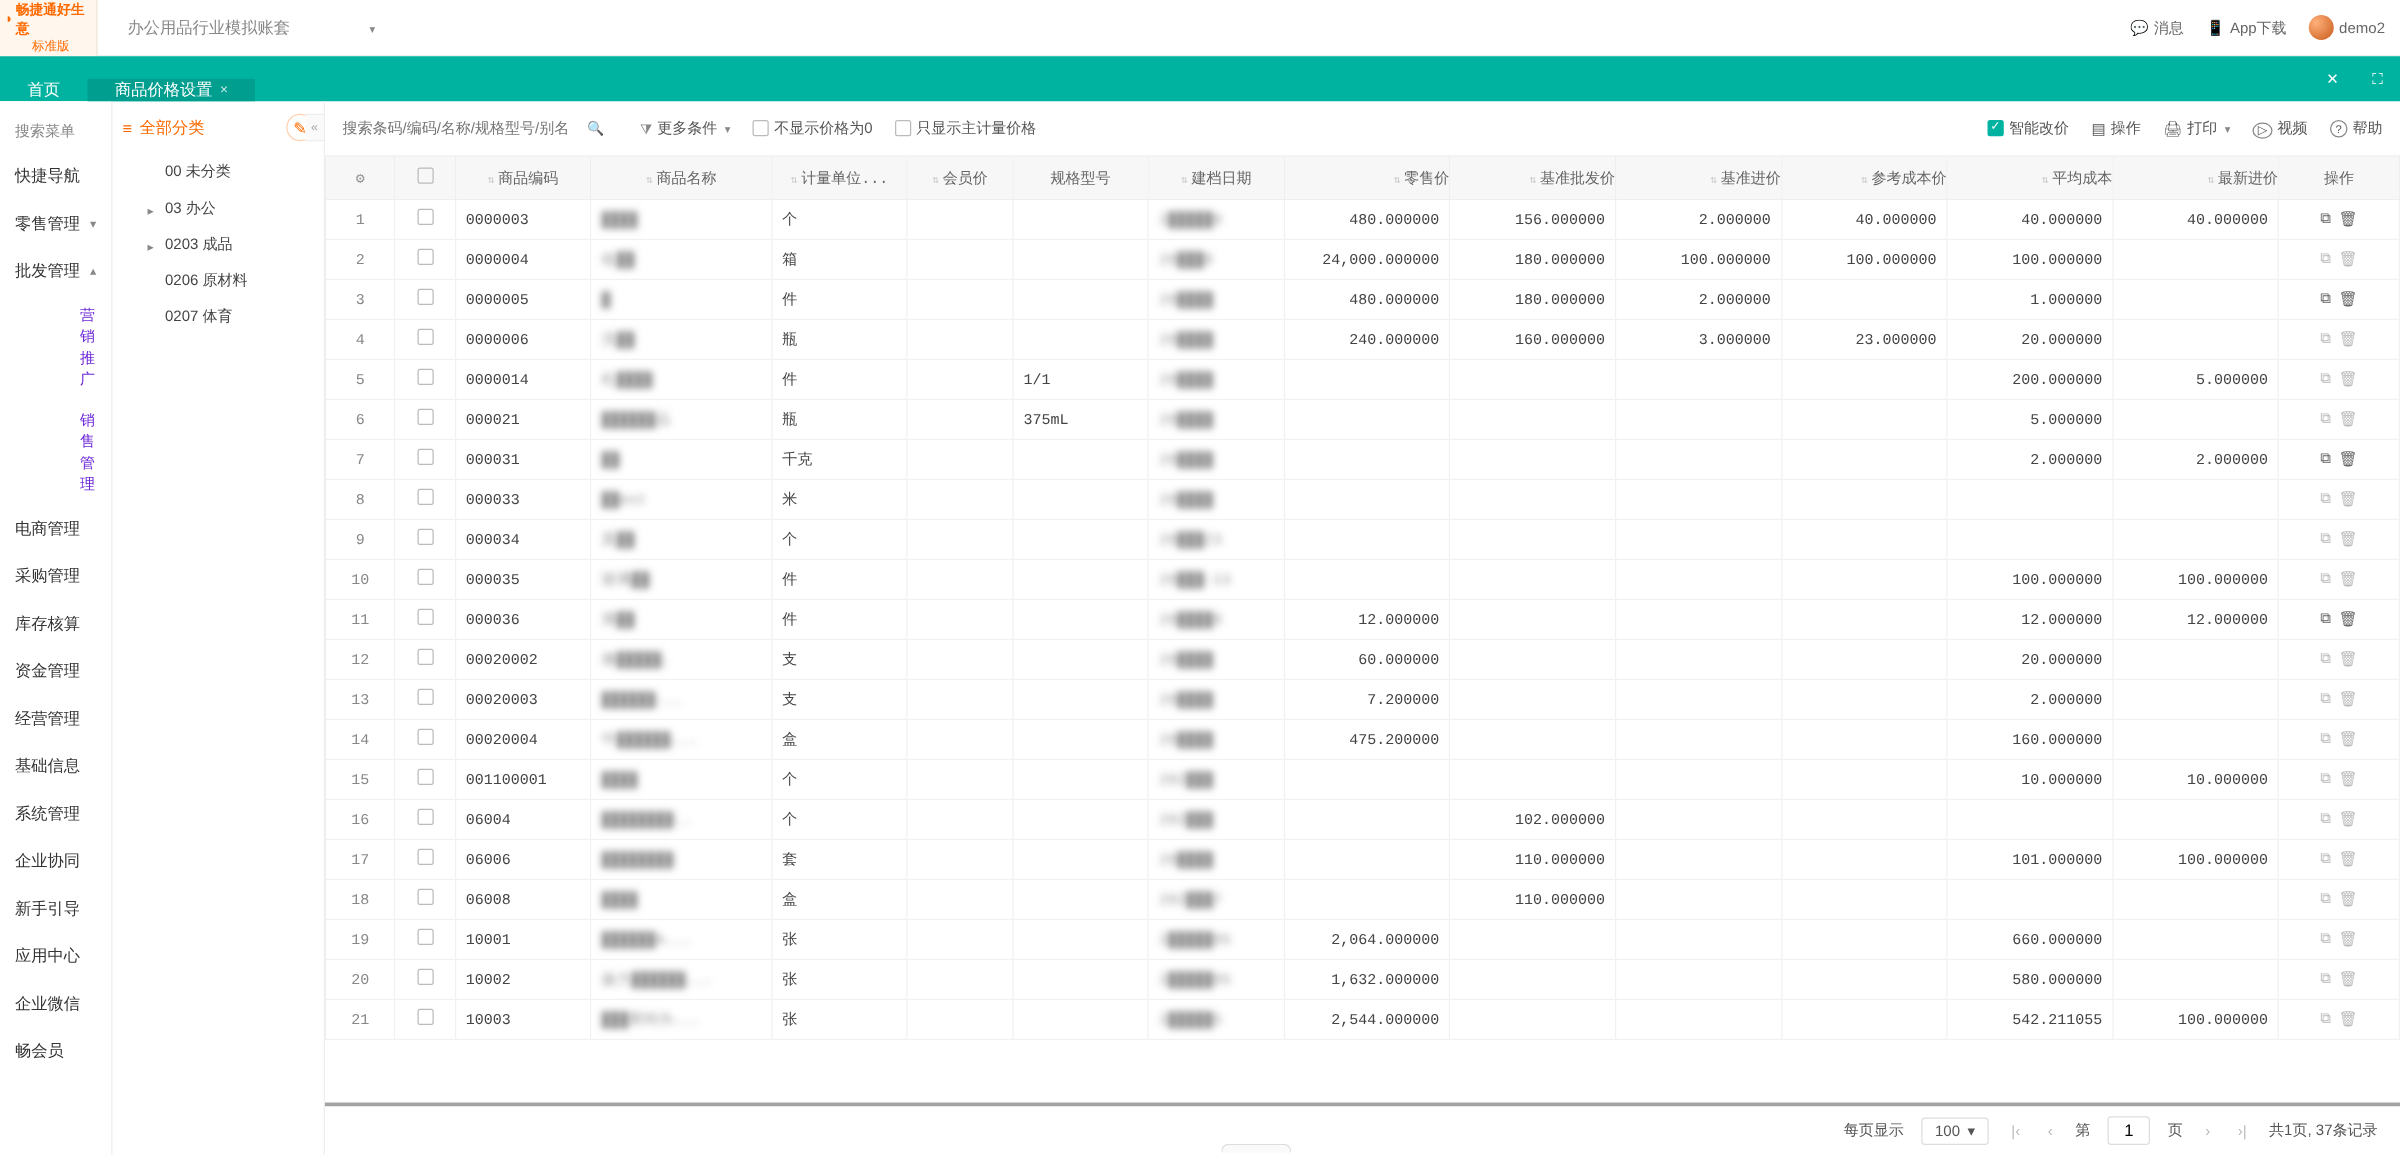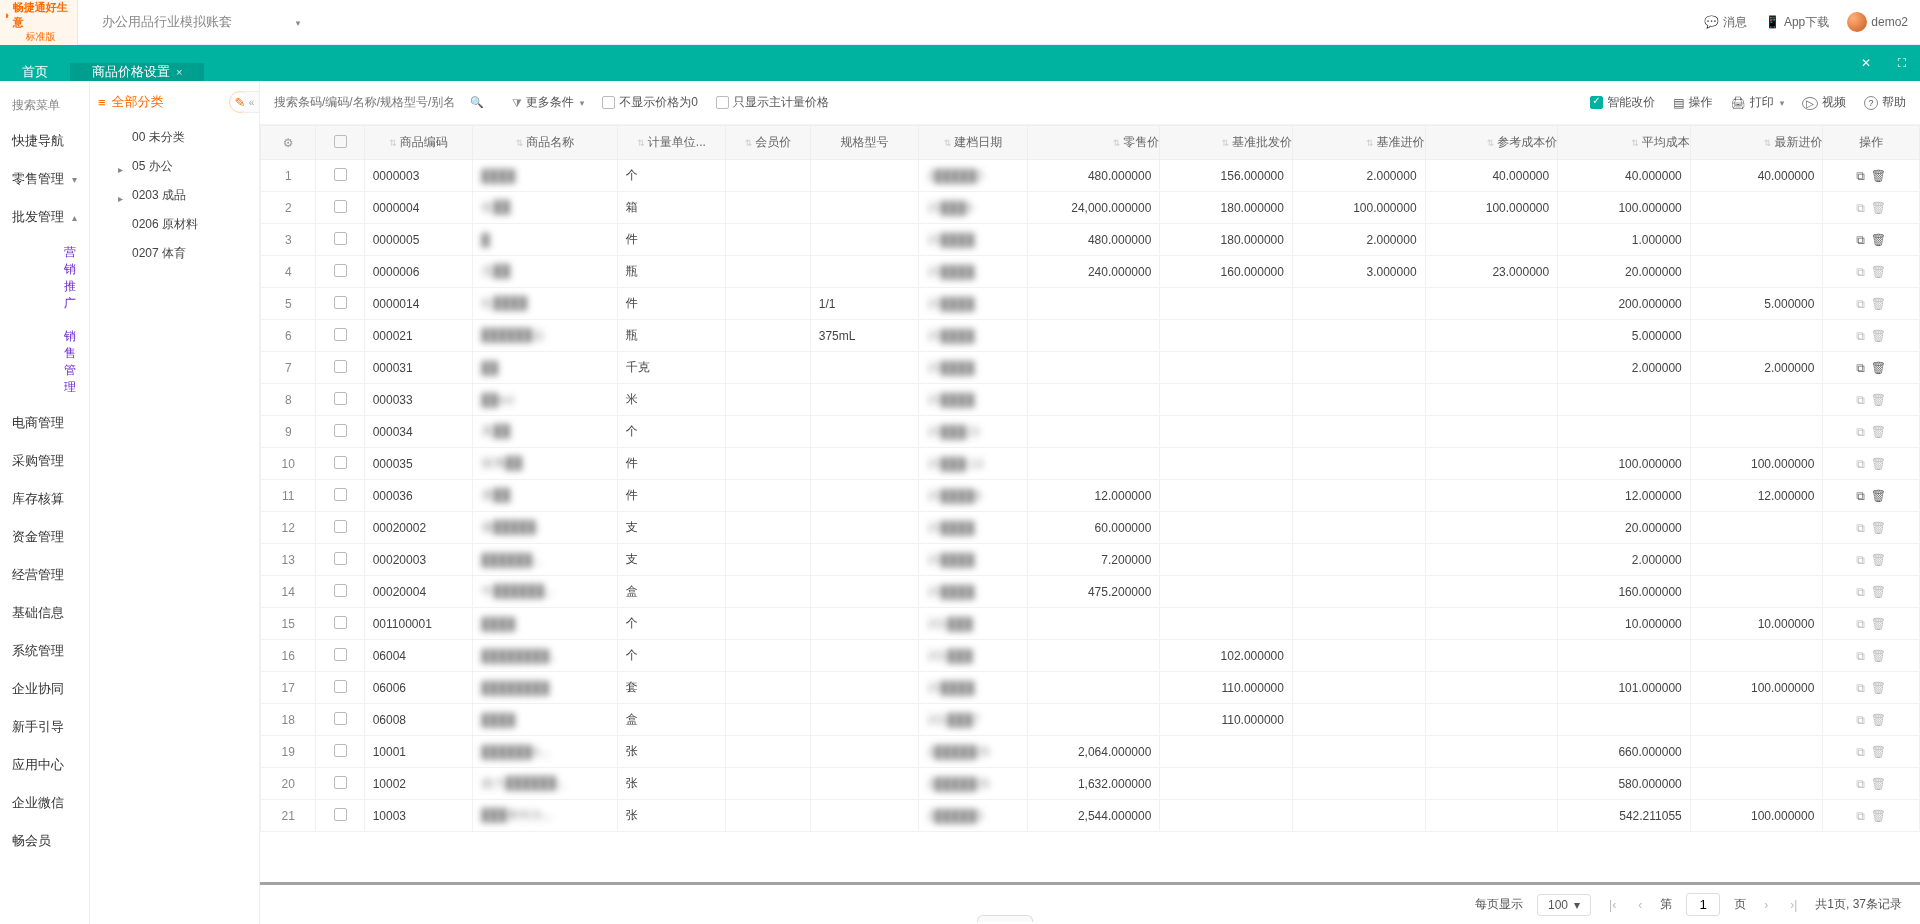--- a/index.html
+++ b/index.html
@@ -36,21 +36,21 @@
 .toolbar { display: flex; align-items: center; height: 44px; padding: 0 14px; gap: 18px; border-bottom: 1px solid #f3f3f3; }
 .toolbar .search-box { display: flex; gap: 6px; color: #bbb; width: 220px; border-bottom: 1px solid transparent; }
 .toolbar .search-box input { border: none; outline: none; font-size: 12px; width: 190px; color: #333; }
 .toolbar .tb-item { display: flex; align-items: center; gap: 4px; color: #555; cursor: pointer; font-size: 12px; }
 .toolbar .chk { width: 13px; height: 13px; border: 1px solid #bbb; border-radius: 2px; display: inline-block; }
 .toolbar .spacer { flex: 1; }
 .toolbar .chk.checked { background: #00b3a1; border-color: #00b3a1; position: relative; }
 .toolbar .chk.checked::after { content: "✓"; color: #fff; font-size: 10px; position: absolute; top: -2px; left: 1px; }
 .dropdown-caret { font-size: 9px; color: #888; margin-left: 2px; }
 .table-scroll { flex: 1; overflow: auto; }
-table.grid { border-collapse: collapse; width: 100%; table-layout: fixed; }
+table.grid { border-collapse: collapse; width: 100%; table-layout: fixed; font-family: Liberation Mono, monospace; }
 table.grid th { background: #f7f7f7; font-weight: normal; color: #666; font-size: 12px; height: 34px; border: 1px solid #eee; text-align: center; position: sticky; top: 0; }
 table.grid td { border: 1px solid #f1f1f1; height: 32px; padding: 0 8px; font-size: 12px; color: #444; white-space: nowrap; overflow: hidden; text-overflow: ellipsis; }
 table.grid td.num, table.grid th.num { text-align: right; }
 table.grid td.idx { text-align: center; color: #888; }
 table.grid td.chk-cell, table.grid th.chk-cell { text-align: center; }
 table.grid td.op-cell { text-align: center; color: #bbb; }
 .row-chk { width: 13px; height: 13px; border: 1px solid #bbb; border-radius: 2px; display: inline-block; }
 .sort-ico { color: #ccc; font-size: 9px; margin-right: 3px; }
 .blur { color: transparent; text-shadow: 0 0 6px rgba(80,80,80,0.6); }
 .op-icons { display: inline-flex; gap: 6px; color: #bbb; }
@@ -180,21 +180,21 @@
           <span class="tree-edit">✎</span>
         </div>
         <div class="collapse-btn">«</div>
         <div id="tree-host">
               <div class="tree-item">
                 <span class="caret"></span>
                 <span>00 未分类</span>
               </div>
               <div class="tree-item">
                 <span class="caret">▸</span>
-                <span>05 办公</span>
+                <span>03 办公</span>
               </div>
               <div class="tree-item">
                 <span class="caret">▸</span>
                 <span>0203 成品</span>
               </div>
               <div class="tree-item">
                 <span class="caret"></span>
                 <span>0206 原材料</span>
               </div>
               <div class="tree-item">

